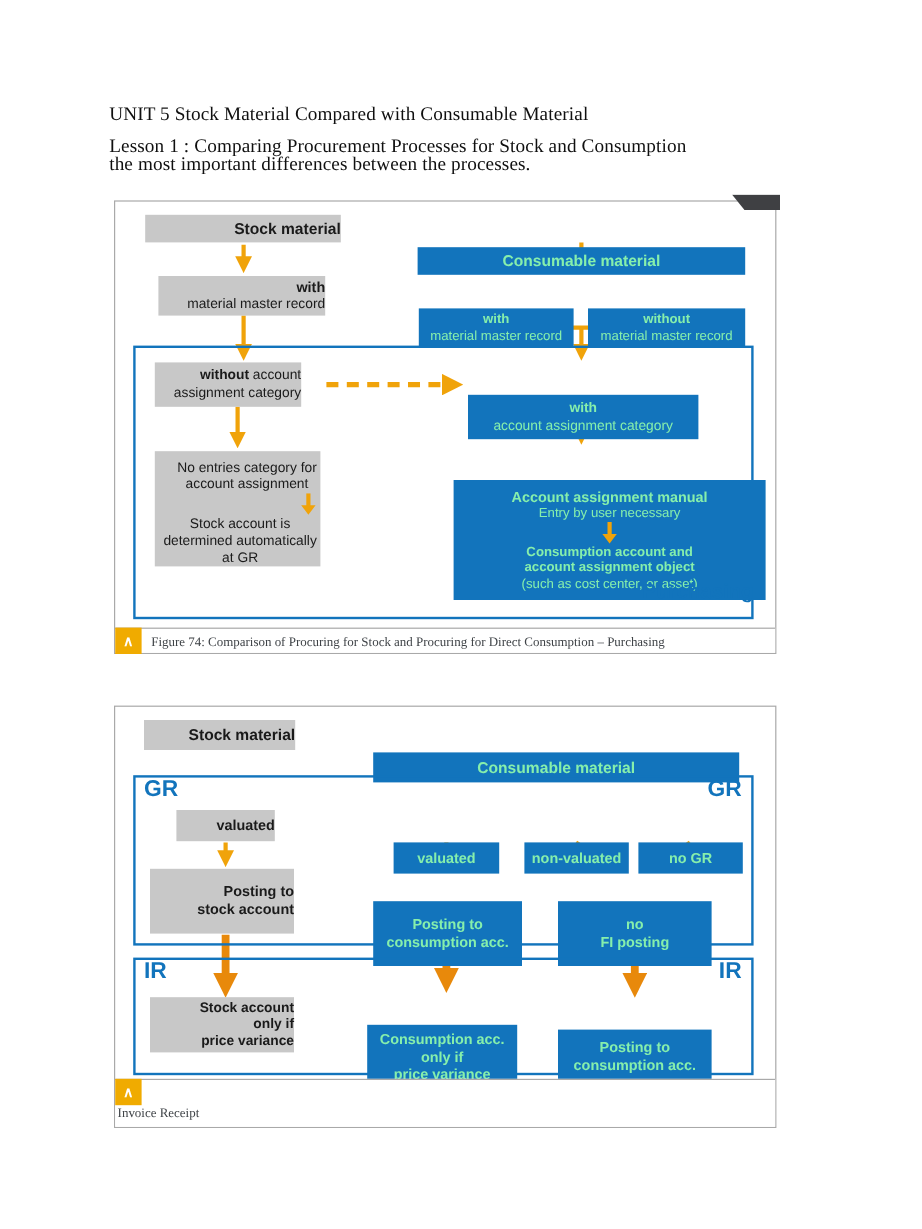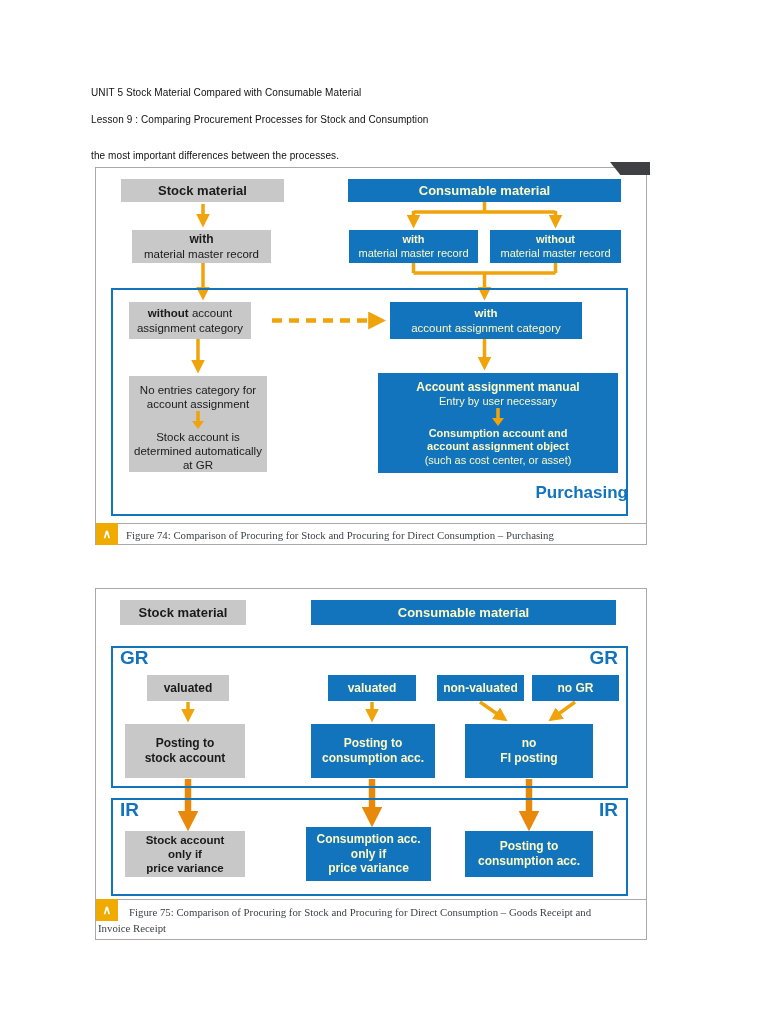--- a/index.html
+++ b/index.html
@@ -1,31 +1,31 @@
 <!DOCTYPE html>
 <html><head>
 <meta charset="utf-8">
 <style>
   * { margin:0; padding:0; box-sizing:border-box; }
   body { background:#ffffff; font-family:"Liberation Sans", sans-serif; }
   .page { position:relative; width:768px; height:1024px; background:#ffffff; overflow:hidden; }
 
-  .heading { position:absolute; left:91px; color:#101010; font-size:10px; letter-spacing:.1px; }
+  .heading { position:absolute; left:91px; color:#101010; font-size:16px; letter-spacing:.1px;font-family:Liberation Serif, serif; }
 
   .figure { position:absolute; left:95px; width:552px; background:#ffffff; border:1px solid #a9a9a9; }
   #fig74 { top:167px; height:378px; }
   #fig75 { top:588px; height:352px; }
 
   .corner-tab { position:absolute; left:514px; top:-6px; width:40px; height:13px; background:#3f4043;
     clip-path: polygon(0 0, 100% 0, 100% 100%, 26% 100%); }
 
   .box { position:absolute; display:flex; flex-direction:column; align-items:center; justify-content:center;
          text-align:center; line-height:1.22; }
-  .gray { background:#c8c8c8; color:#1a1a1a; }
-  .blue { background:#1274bc; color:#fef9c3; }
+  .gray { background:#c8c8c8; color:#1a1a1a;align-items:flex-end; }
+  .blue { background:#1274bc; color:#86efac;margin-top:27px; }
   .hdr  { font-weight:bold; font-size:13px; }
   .b    { font-weight:bold; }
   .t12  { font-size:12px; }
   .t115 { font-size:11.5px; }
   .t11  { font-size:11px; }
 
   .zone { position:absolute; border:2px solid #1274bc; background:transparent; }
   .zone-label { position:absolute; color:#1274bc; font-weight:bold; }
 
   .arrow-layer { position:absolute; left:0; top:0; pointer-events:none; }
@@ -37,22 +37,22 @@
 
   .tallbox { justify-content:space-between; padding:7px 3px 12px 3px; }
   .inner-arrow { flex:0 0 auto; }
 </style>
 </head>
 <body>
 
 <div class="page">
 
   <p class="heading" style="top:87px">UNIT 5 Stock Material Compared with Consumable Material</p>
-  <p class="heading" style="top:114px">Lesson 9 : Comparing Procurement Processes for Stock and Consumption</p>
-  <p class="heading" style="top:150px">the most important differences between the processes.</p>
+  <p class="heading" style="top:114px">Lesson 1 : Comparing Procurement Processes for Stock and Consumption</p>
+  <p class="heading" style="top:129px">the most important differences between the processes.</p>
 
   <div class="figure" id="fig74">
     <div class="corner-tab"></div>
 
     <svg class="arrow-layer" width="552" height="378">
       <defs>
         <marker id="ah74" viewBox="0 0 10 10" refX="6" refY="5" markerWidth="4" markerHeight="4" orient="auto">
           <path d="M0,0 L10,5 L0,10 z" fill="#f0a30a"></path>
         </marker>
       </defs>
@@ -108,21 +108,21 @@
         <line x1="7" y1="0" x2="7" y2="11" stroke="#f0a30a" stroke-width="3.5"></line>
         <path d="M1,10 L13,10 L7,18 z" fill="#f0a30a"></path>
       </svg>
       <span>
         <span style="display:block">Stock account is</span>
         <span style="display:block">determined automatically</span>
         <span style="display:block">at GR</span>
       </span>
     </div>
 
-    <div class="box blue tallbox" style="left:282px; top:205px; width:240px; height:100px;">
+    <div class="box blue tallbox" style="left:282px; top:205px; width:260px; height:100px;">
       <span>
         <span class="b t12" style="display:block">Account assignment manual</span>
         <span class="t11" style="display:block">Entry by user necessary</span>
       </span>
       <svg class="inner-arrow" width="14" height="19">
         <line x1="7" y1="0" x2="7" y2="11" stroke="#f0a30a" stroke-width="3.5"></line>
         <path d="M1,10 L13,10 L7,18 z" fill="#f0a30a"></path>
       </svg>
       <span>
         <span class="b t11" style="display:block">Consumption account and</span>
@@ -214,18 +214,17 @@
     </div>
     <div class="box blue b t12" style="left:369px; top:242px; width:128px; height:46px;">
       <span>Posting to</span>
       <span>consumption acc.</span>
     </div>
 
     <div class="caption-bar" style="height:40px;">
       <div class="chevron-btn">
         <span>∧</span>
       </div>
-      <div class="caption-text" style="left:33px; top:4px;">Figure 75: Comparison of Procuring for Stock and Procuring for Direct Consumption – Goods Receipt and</div>
       <div class="caption-text" style="left:2px; top:20px;">Invoice Receipt</div>
     </div>
   </div>
 
 </div>
 
 </body></html>

